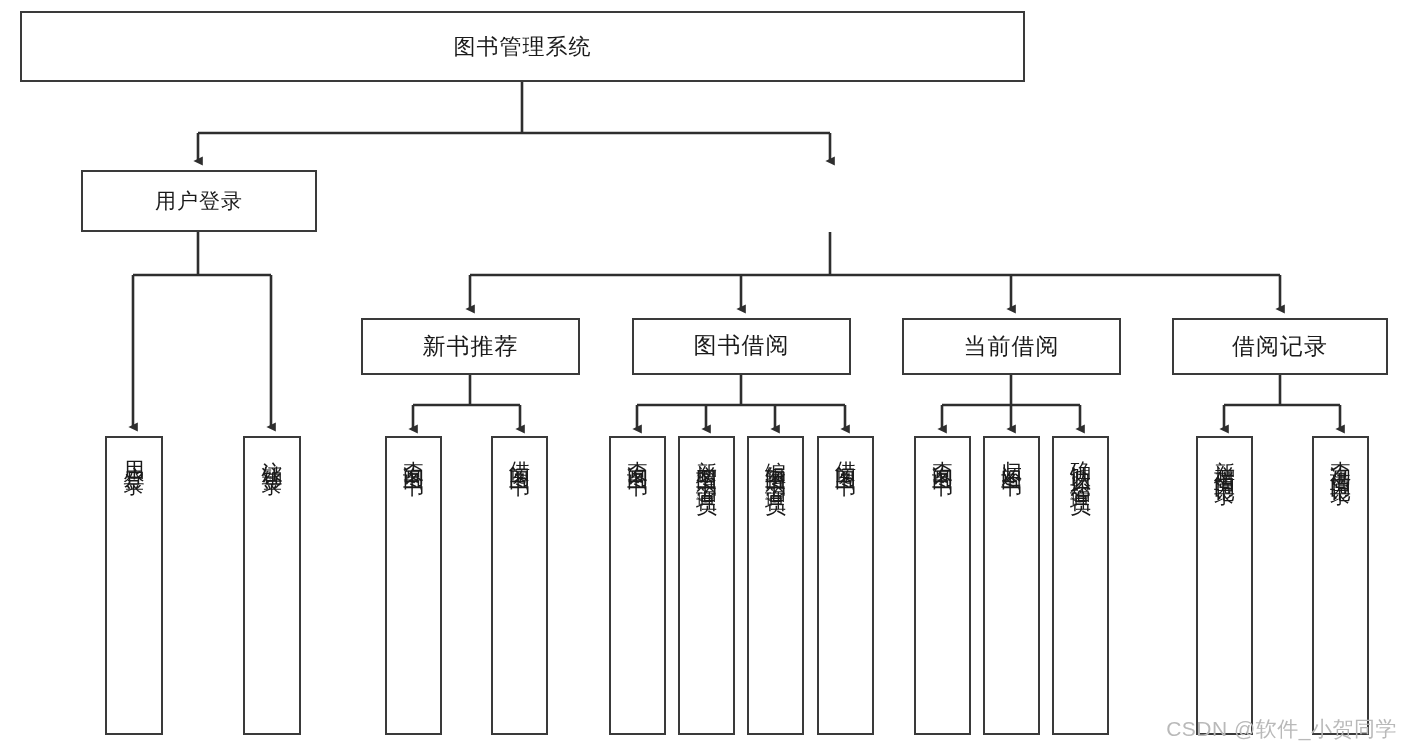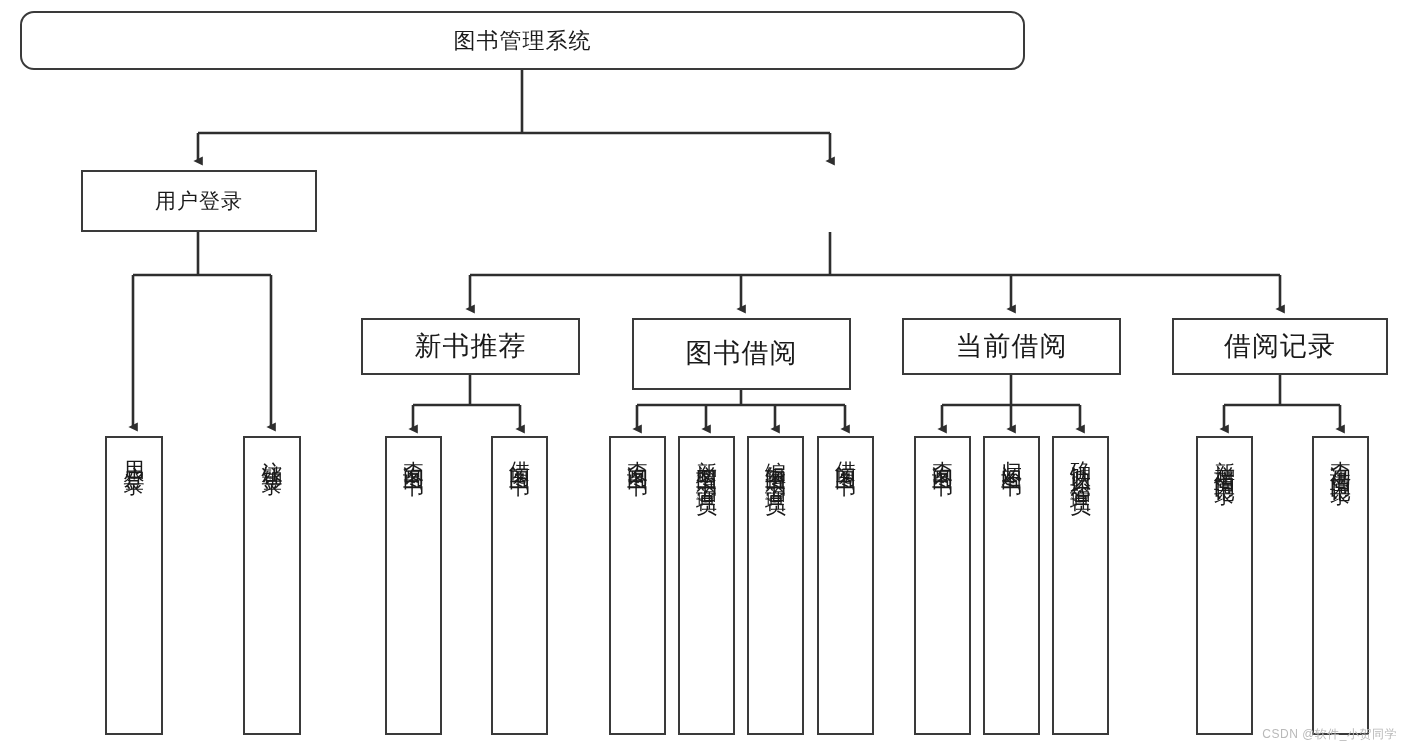--- a/index.html
+++ b/index.html
@@ -23,21 +23,21 @@
     color:#1a1a1a;
   }
   .node .lbl{
     font-size:21px;
     line-height:1.25;
     letter-spacing:1px;
     white-space:nowrap;
   }
   .node.root .lbl{font-size:22px;}
   .node.lvl2 .lbl{font-size:21px;}
-  .node.lvl3 .lbl{font-size:27px;}
+  .node.lvl3 .lbl{font-size:23px;}
 
   
   .node.leaf{
     align-items:flex-start;
     justify-content:center;
     padding-top:6px;
   }
   .node.leaf .lbl{
     writing-mode:vertical-rl;
     text-orientation:upright;
@@ -45,21 +45,21 @@
     line-height:1.05;
     letter-spacing:5px;
     white-space:nowrap;
     transform:none;
   }
 
   .watermark{
     position:absolute;
     right:8px;
     bottom:4px;
-    font-size:12px;
+    font-size:21px;
     color:#b9b9b9;
     letter-spacing:0.5px;
     white-space:nowrap;
   }
 </style>
 </head>
 <body>
 
 <div id="stage">
 
@@ -106,32 +106,32 @@
       <path d="M1011,405 L1011,429" marker-end="url(#arrow)"></path>
       <path d="M1080,405 L1080,429" marker-end="url(#arrow)"></path>
 
       <path d="M1280,374 L1280,405"></path>
       <path d="M1224,405 L1340,405"></path>
       <path d="M1224,405 L1224,429" marker-end="url(#arrow)"></path>
       <path d="M1340,405 L1340,429" marker-end="url(#arrow)"></path>
     </g>
   </svg>
 
-  <div class="node root" style="left:20px;top:11px;width:1005px;height:59px;border-radius:14px;">
+  <div class="node root" style="left:20px;top:11px;width:1005px;height:71px;">
     <span class="lbl">图书管理系统</span>
   </div>
 
   <div class="node lvl2" style="left:81px;top:170px;width:236px;height:62px;">
     <span class="lbl">用户登录</span>
   </div>
 
   <div class="node lvl3" style="left:361px;top:318px;width:219px;height:57px;">
     <span class="lbl">新书推荐</span>
   </div>
-  <div class="node lvl3" style="left:632px;top:318px;width:219px;height:72px;">
+  <div class="node lvl3" style="left:632px;top:318px;width:219px;height:57px;font-family:Liberation Serif, serif;">
     <span class="lbl">图书借阅</span>
   </div>
   <div class="node lvl3" style="left:1172px;top:318px;width:216px;height:57px;">
     <span class="lbl">借阅记录</span>
   </div>
   <div class="node lvl3" style="left:902px;top:318px;width:219px;height:57px;">
     <span class="lbl">当前借阅</span>
   </div>
 
   <div class="node leaf" style="left:105px;top:436px;width:58px;height:299px;">

